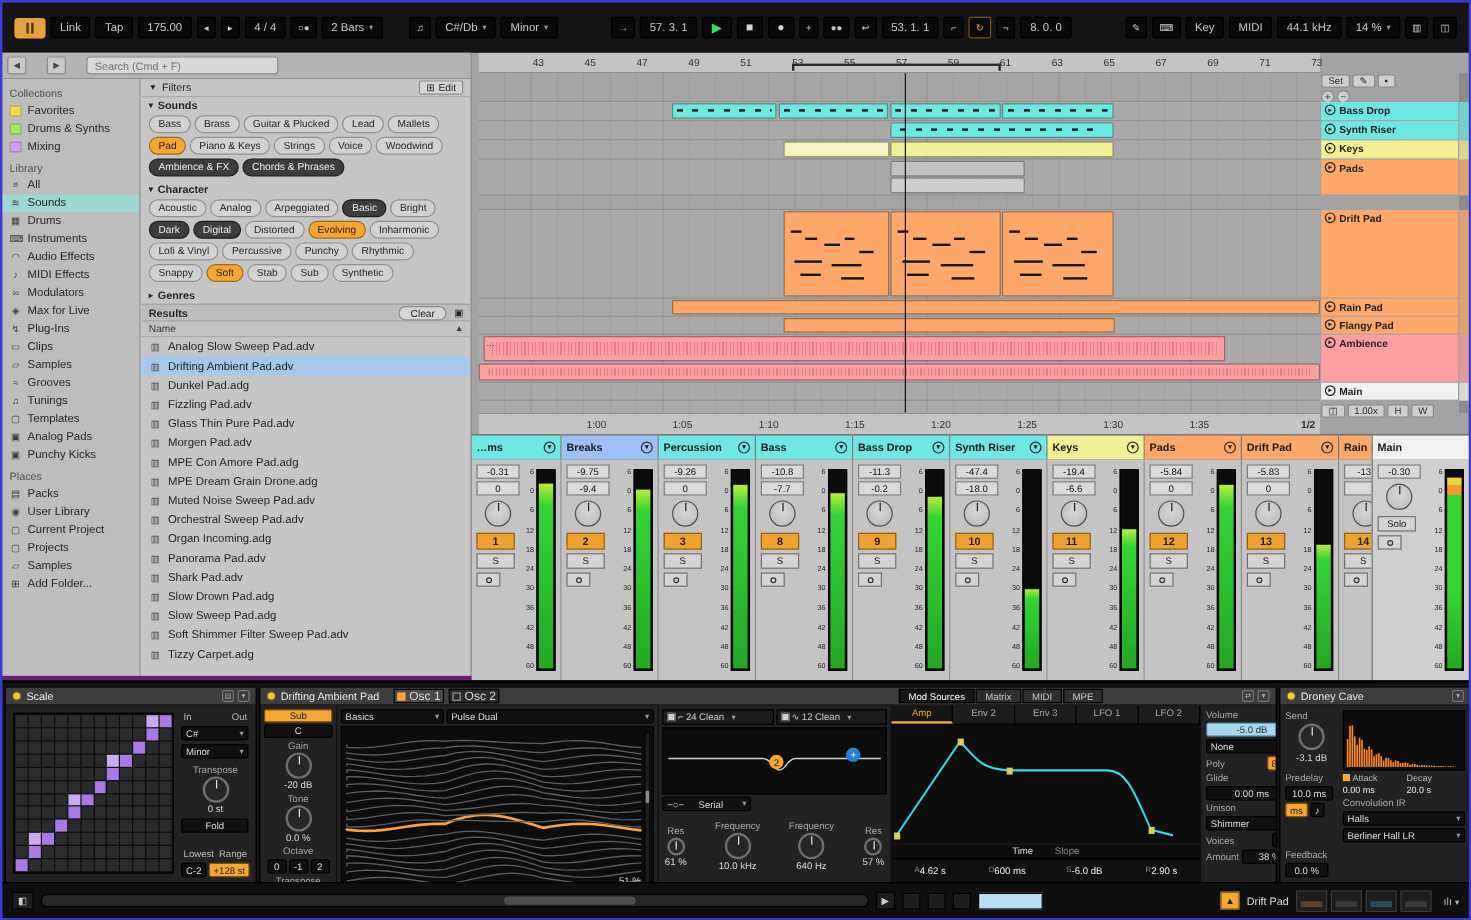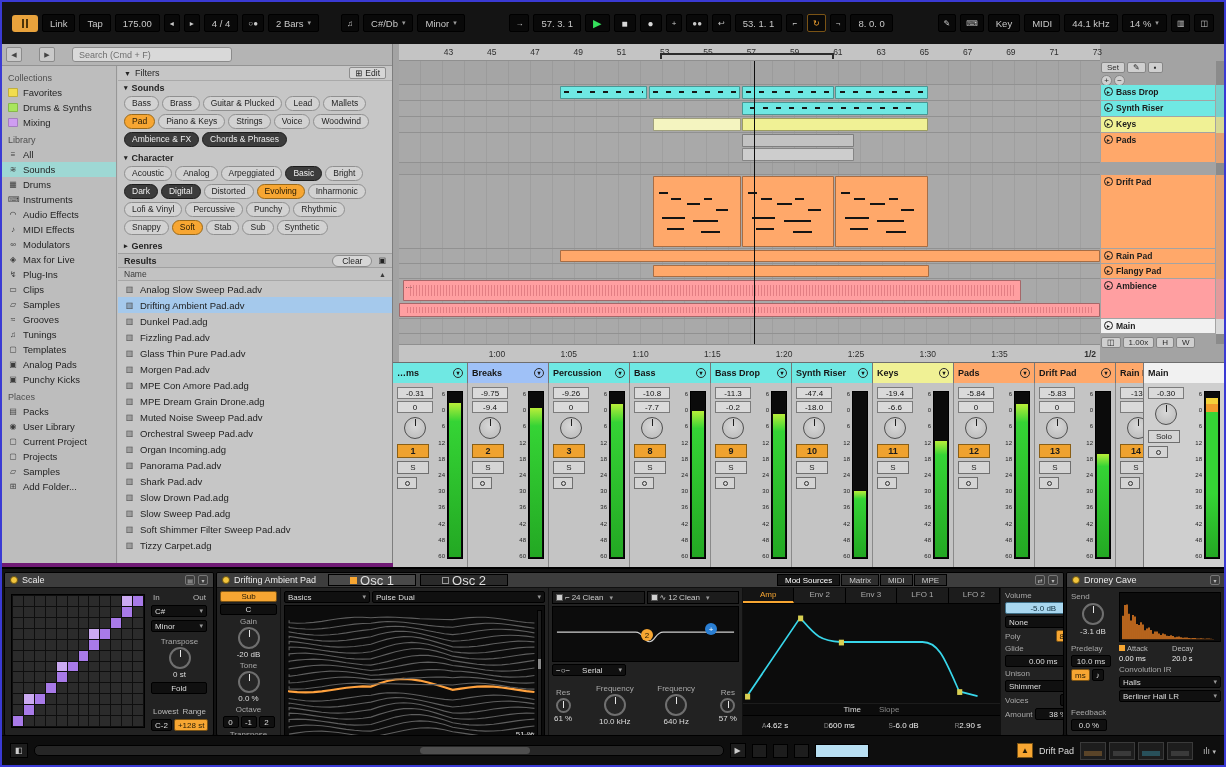--- a/index.html
+++ b/index.html
@@ -150,24 +150,24 @@
 .env-display{flex:1;background:#0c0c0c;position:relative}
 .ts-row{display:flex;justify-content:center;gap:18px;background:#0c0c0c;padding:1px 0;border-top:1px solid #1c1c1c}
 .ts-row span{font-size:8px;color:#ddd}
 .ts-row .dim{color:#888}
 #adsr-row{display:flex;background:#101010;border-top:1px solid #000;height:20px}
 .adsr-cell{flex:1;display:flex;flex-direction:row;align-items:center;justify-content:center}
 .adsr-l{font-size:6.5px;color:#8a8a8a}
 .adsr-v{font-size:8px;color:#eee}
 .wt-global{flex:1;padding:3px 4px;display:flex;flex-direction:column;gap:2px}
 .grow{display:flex;align-items:center;justify-content:space-between;gap:2px}
-#mod-tabs{position:absolute;left:560px;top:1px;display:flex;gap:1px}
+#mod-tabs{position:absolute;left:532px;top:1px;display:flex;gap:1px}
 .mtab{height:12px;background:#2e2e2e;border:1px solid #000;color:#ccc;font-size:8px;display:flex;align-items:center;padding:0 7px}
 .mtab.sel{background:#161616;color:#fff}
-.osc-tab{display:flex;align-items:center;gap:3px;height:12px;background:#2a2a2a;border:1px solid #000;font-size:13px;color:#ddd;padding:0 21px}
+.osc-tab{display:flex;align-items:center;gap:3px;height:12px;background:#2a2a2a;border:1px solid #000;font-size:10px;color:#ddd;padding:0 2px}
 .osc-tab.sel{background:#494949}
 .osc-sq{width:7px;height:7px;background:#f7a632}
 .osc-sq.off{background:transparent;border:1px solid #999}
 
 #dev-rv{left:1064px;width:160px}
 .rv-left{position:absolute;left:4px;top:19px;width:44px;bottom:4px;display:flex;flex-direction:column;gap:2px;align-items:flex-start}
 .rv-right{position:absolute;left:52px;right:4px;top:19px;bottom:4px;display:flex;flex-direction:column;gap:2px}
 .ir-display{height:50px;background:#0c0c0c;border:1px solid #000}
 .ad-grid{display:flex;gap:4px;font-size:7.5px;color:#bbb}
 .ad-grid .col{flex:1;display:flex;flex-direction:column;gap:1px}

